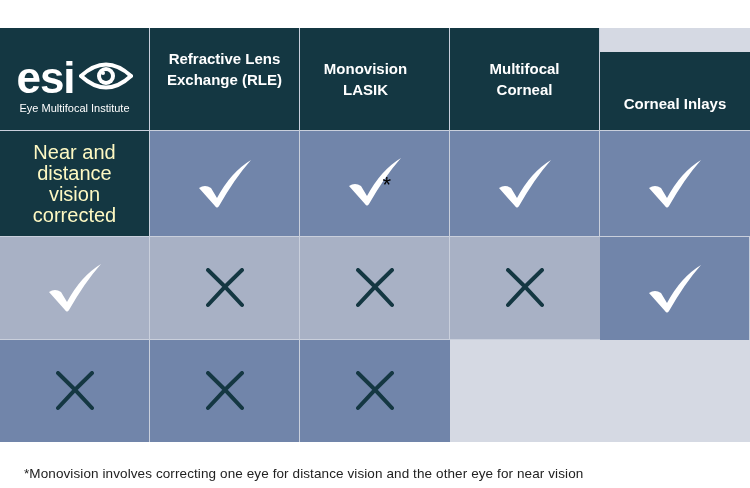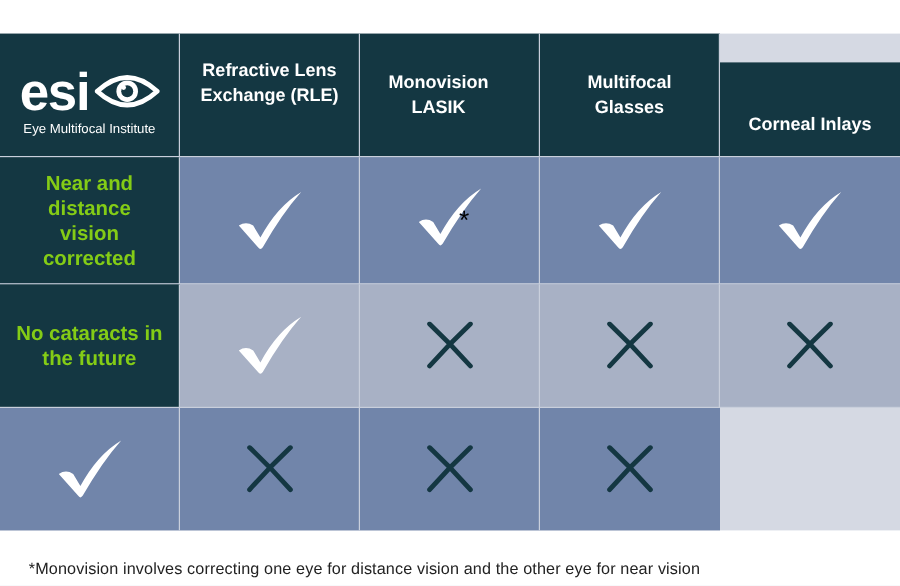--- a/index.html
+++ b/index.html
@@ -15,21 +15,21 @@
   .cell {
     display: flex; align-items: center; justify-content: center; text-align: center;
     box-sizing: border-box;
     border-right: 1.5px solid #c9cfdc;
     border-bottom: 1.5px solid #c9cfdc;
   }
   .cell.last-col { border-right: none; }
   .cell.last-row { border-bottom: none; }
   .hdr { background: #143742; color: #ffffff; font-weight: bold; font-size: 15px; line-height: 21px; padding: 0 8px; }
   .hdr.top { align-items: flex-start; padding-top: 20px; }
-  .rowlabel { background: #143742; color: #84cc16; font-weight: bold; font-size: 17px; line-height: 21px; padding: 0 10px; }
+  .rowlabel { background: #143742; color: #fef9c3; font-weight: normal; font-size: 20px; line-height: 21px; padding: 0 10px; }
   .dark { background: #7185aa; }
   .light { background: #a8b1c5; }
   .logo { background: #143742; flex-direction: column; align-items: center; justify-content: center; padding-top: 14px; }
   .logo-row { display: flex; align-items: center; }
   .logo-text { color: #ffffff; font-weight: bold; font-size: 44px; line-height: 40px; letter-spacing: -1px; font-family: "Liberation Sans", sans-serif; }
   .logo-sub { color: #ffffff; font-size: 11px; margin-top: 4px; white-space: nowrap; }
   .mark { position: relative; display: inline-block; }
   .asterisk { position: absolute; left: 36px; top: 16px; color: #000000; font-size: 22px; font-weight: normal; }
   .footnote {
     position: absolute; left: 24px; top: 466px; font-size: 13.5px; color: #222222;
@@ -50,21 +50,21 @@
           <circle cx="27" cy="17" r="9" fill="#ffffff"></circle>
           <circle cx="27" cy="17" r="5" fill="#143742"></circle>
           <circle cx="24" cy="14" r="2" fill="#ffffff"></circle>
         </svg>
       </span>
     </div>
     <div class="logo-sub">Eye Multifocal Institute</div>
   </div>
   <div class="cell hdr top" style="padding-top:20px;">Refractive Lens Exchange (RLE)</div>
   <div class="cell hdr top" style="padding-top:30px;padding-left:22px;padding-right:40px;">Monovision LASIK</div>
-  <div class="cell hdr top" style="padding-top:30px;padding-left:30px;padding-right:30px;">Multifocal Glasses</div>
+  <div class="cell hdr top" style="padding-top:30px;padding-left:30px;padding-right:30px;">Multifocal Corneal</div>
   <div class="cell hdr top last-col" style="padding-top:41px;margin-top:24px;">Corneal Inlays</div>
 
   <div class="cell rowlabel" style="padding:0 14px;">Near and distance vision corrected</div>
   <div class="cell dark">
     <svg width="56" height="52" viewBox="0 0 56 52">
         <path d="M2 30 Q8 26 14 30 L20 40 Q34 14 54 2 Q38 20 22 48 Q20 51 18 48 Z" fill="#ffffff"></path>
       </svg>
   </div>
   <div class="cell dark">
     <span class="mark">
@@ -78,21 +78,20 @@
     <svg width="56" height="52" viewBox="0 0 56 52">
         <path d="M2 30 Q8 26 14 30 L20 40 Q34 14 54 2 Q38 20 22 48 Q20 51 18 48 Z" fill="#ffffff"></path>
       </svg>
   </div>
   <div class="cell dark last-col">
     <svg width="56" height="52" viewBox="0 0 56 52">
         <path d="M2 30 Q8 26 14 30 L20 40 Q34 14 54 2 Q38 20 22 48 Q20 51 18 48 Z" fill="#ffffff"></path>
       </svg>
   </div>
 
-  <div class="cell rowlabel" style="padding:0 12px;">No cataracts in the future</div>
   <div class="cell light">
     <svg width="56" height="52" viewBox="0 0 56 52">
         <path d="M2 30 Q8 26 14 30 L20 40 Q34 14 54 2 Q38 20 22 48 Q20 51 18 48 Z" fill="#ffffff"></path>
       </svg>
   </div>
   <div class="cell light">
     <svg width="40" height="40" viewBox="0 0 40 40">
         <path d="M3 2 Q20 18 37 37 M37 2 Q20 18 3 37" stroke="#143742" stroke-width="4" stroke-linecap="round" fill="none"></path>
       </svg>
   </div>

